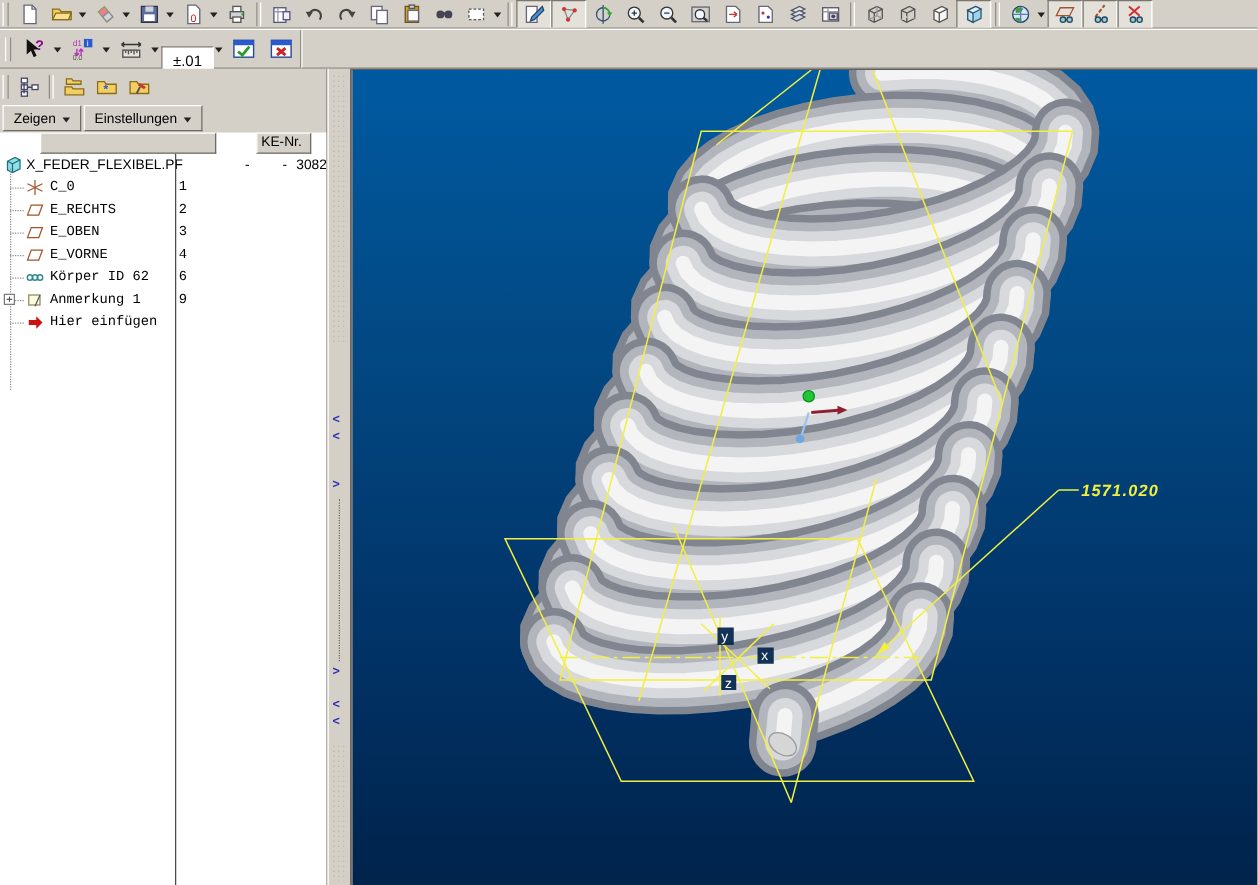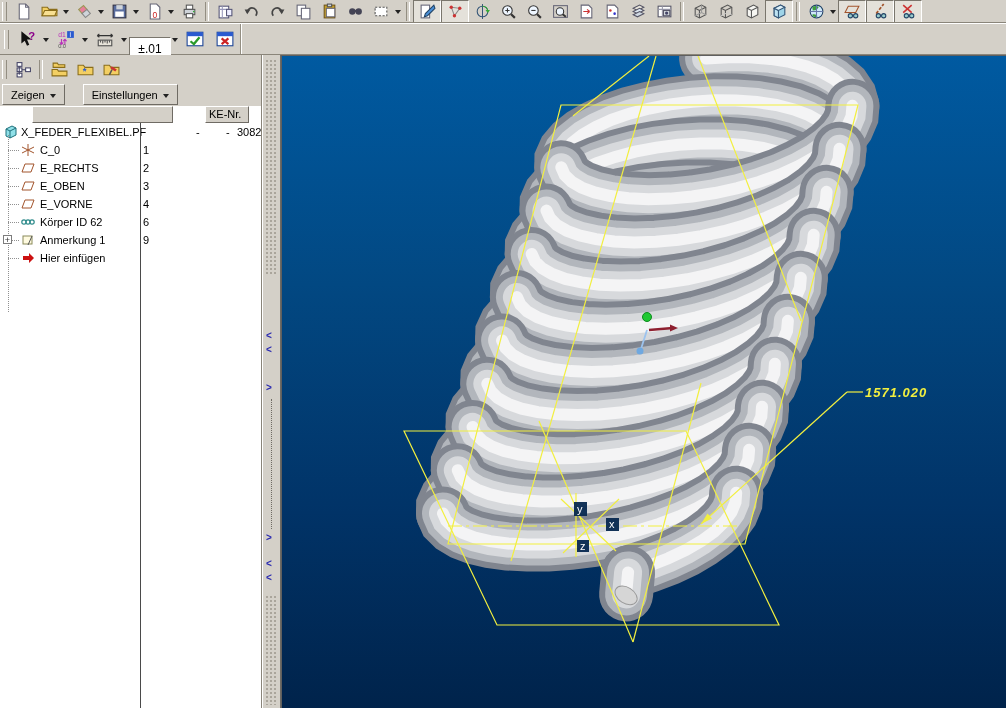--- a/index.html
+++ b/index.html
@@ -22,39 +22,39 @@
           font-size:12px;display:inline-flex;align-items:center;justify-content:center;flex:none;margin-top:20px;}
   .grp2{display:flex;align-items:center;height:100%;padding-left:2px;border-right:1px solid #938e82;
         box-shadow:1px 0 0 #fff;}
   
   #main{display:flex;height:653px;}
   #leftcol{width:281px;display:flex;flex:none;}
   #treeblock{width:262px;flex:none;background:#d4d0c8;display:flex;flex-direction:column;border-right:1px solid #8a857a;box-sizing:border-box;}
   .trow3{height:29px;display:flex;align-items:center;flex:none;}
   .trow4{height:22px;display:flex;align-items:flex-start;flex:none;padding-left:2px;}
   .menu-btn{height:19px;background:#d4d0c8;border:1px solid;border-color:#fff #6f6b64 #6f6b64 #fff;
-            font-size:11px;display:inline-flex;align-items:center;padding:0 8px;margin-right:18px;}
+            font-size:11px;display:inline-flex;align-items:center;padding:0 8px;margin-right:2px;}
   .menu-btn .dd{margin:6px 0 0 5px;}
   
   #treearea{flex:1;background:#fff;position:relative;overflow:hidden;font-size:11px;}
   #treearea::after{content:'';position:absolute;left:140px;top:17px;bottom:0;width:1px;background:#4a4a4a;}
   #colheads{height:17px;display:flex;}
   .ch{background:#d4d0c8;border:1px solid;border-color:#fff #6f6b64 #6f6b64 #fff;box-sizing:border-box;
       font-size:11px;line-height:15px;padding-left:3px;overflow:hidden;flex:none;margin-left:32px;}
   .trowi{position:relative;height:18px;line-height:18px;padding-left:28px;}
   .tlabel{position:absolute;left:40px;white-space:nowrap;}
   .tke{position:absolute;left:143px;}
   .ticon{position:absolute;left:21px;top:2px;width:14px;height:14px;}
   .ticon svg{width:14px;height:14px;}
   #rootrow .ticon{left:4px;}
   #rootrow .tlabel{left:21px;}
   .rcell{position:absolute;font-size:11px;}
   .expander{position:absolute;left:3px;top:4px;width:9px;height:9px;background:#fff;border:1px solid #7c7c7c;
             font-size:9px;line-height:8px;text-align:center;color:#333;box-sizing:border-box;}
-  #tree-rows{position:relative;}
+  #tree-rows{position:relative;font-family:Liberation Mono, monospace;}
   #tree-rows::before{content:'';position:absolute;left:8px;top:-6px;height:177px;border-left:1px dotted #909090;}
   .trowi.child::before{content:'';position:absolute;left:8px;top:9px;width:11px;border-top:1px dotted #909090;}
   
   #sash{width:19px;flex:none;background:#d4d0c8;border-left:1px solid #fff;border-right:1px solid #6f6b64;
         box-sizing:border-box;position:relative;}
   .sashtex{position:absolute;left:2px;right:2px;background-image:radial-gradient(#aaa59b 25%,transparent 26%);
            background-size:4px 4px;}
   .chev{position:absolute;left:3px;font-size:10px;font-weight:bold;color:#2b2bb0;line-height:10px;cursor:pointer;}
   .sashdots{position:absolute;left:8px;border-left:1px dotted #6f6b64;}
   

